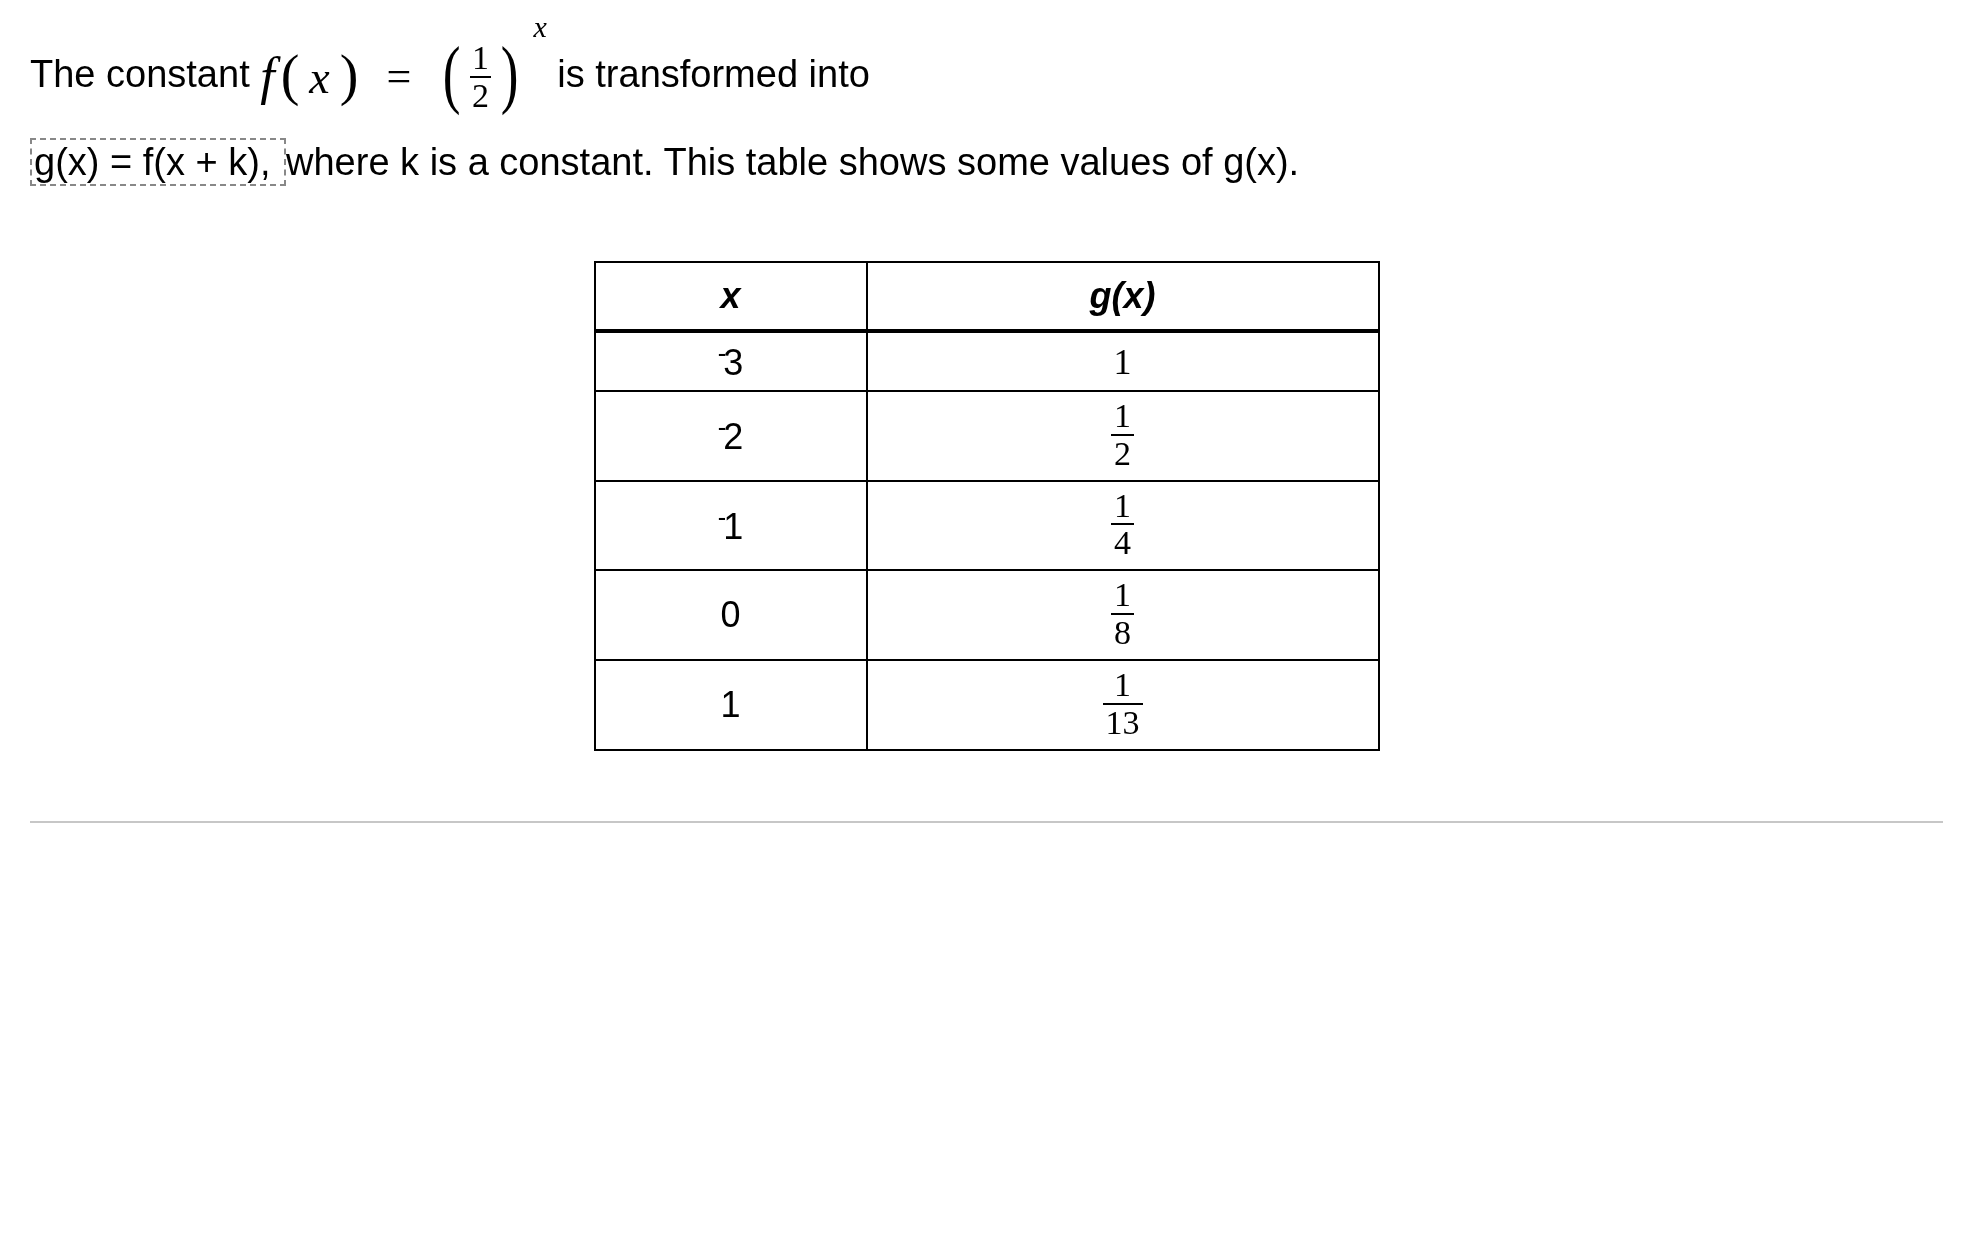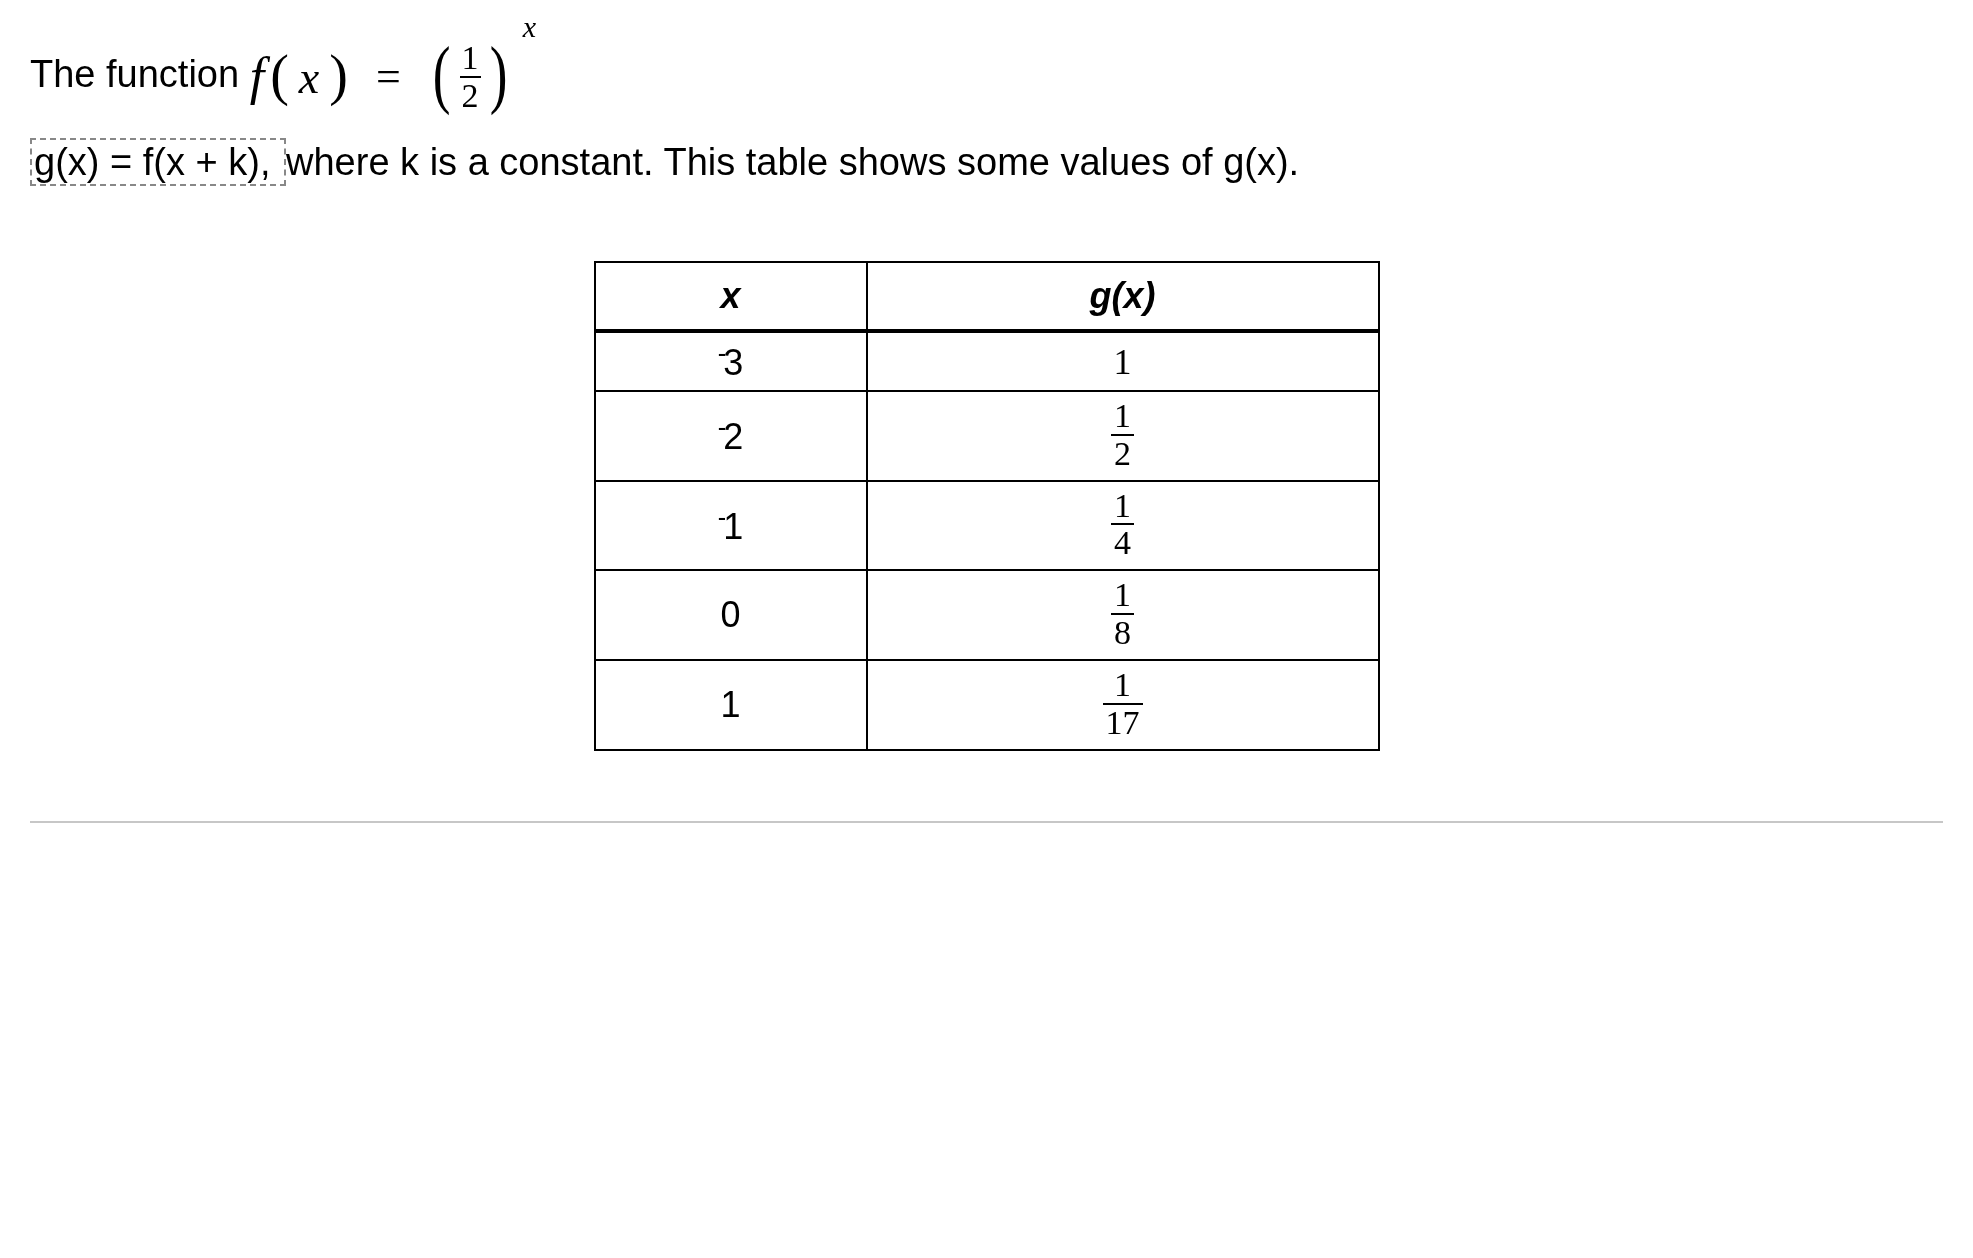--- a/index.html
+++ b/index.html
@@ -137,37 +137,38 @@
     hr.sep {
       margin-top: 70px;
       border: none;
       border-top: 2px solid #c7c7c7;
     }
   </style>
 </head>
 <body>
 
 <div class="prompt">
-  <span>The function </span>
+  <span>The constant </span>
   <span class="mathblock">
     <span class="fn">f</span>
     <span class="paren">(</span>
     <span class="argvar">x</span>
     <span class="paren">)</span>
     <span class="eq">=</span>
     <span class="bigparen-wrap">
       <span class="bigparen-l">(</span>
       <span class="vfrac">
         <span class="num-line">1</span>
         <span class="den">2</span>
       </span>
       <span class="bigparen-r">)</span>
       <span class="exponent">x</span>
     </span>
   </span>
+  <span> is transformed into</span>
   <br>
   <span class="dashed-box">
     <span class="italic">g(x) = f(x + k),</span>
   </span><span> where k is a constant. This table shows some values of </span><span class="italic">g(x)</span><span>.</span>
 </div>
 
 <div class="table-wrap">
   <table class="data">
     <thead>
       <tr>
@@ -187,19 +188,19 @@
         <tr>
           <td><span class="negsup">-</span><span>1</span></td>
           <td><span class="cellfrac"><span class="num-line">1</span><span class="den">4</span></span></td>
         </tr>
         <tr>
           <td><span>0</span></td>
           <td><span class="cellfrac"><span class="num-line">1</span><span class="den">8</span></span></td>
         </tr>
         <tr>
           <td><span>1</span></td>
-          <td><span class="cellfrac"><span class="num-line">1</span><span class="den">17</span></span></td>
+          <td><span class="cellfrac"><span class="num-line">1</span><span class="den">13</span></span></td>
         </tr>
       </tbody>
   </table>
 </div>
 
 <hr class="sep">
 
 </body></html>

